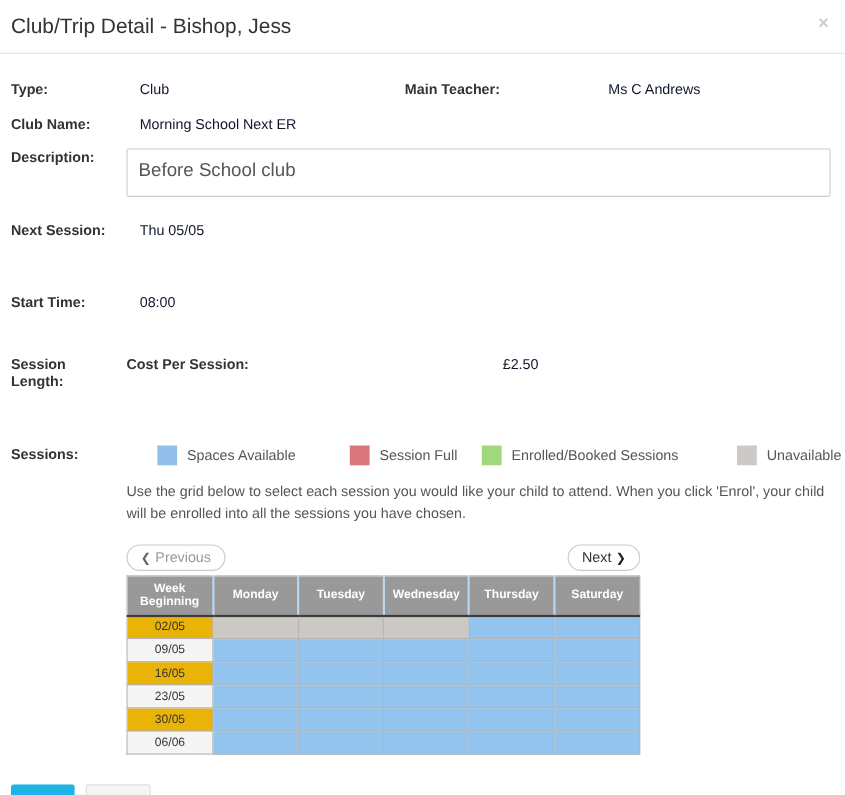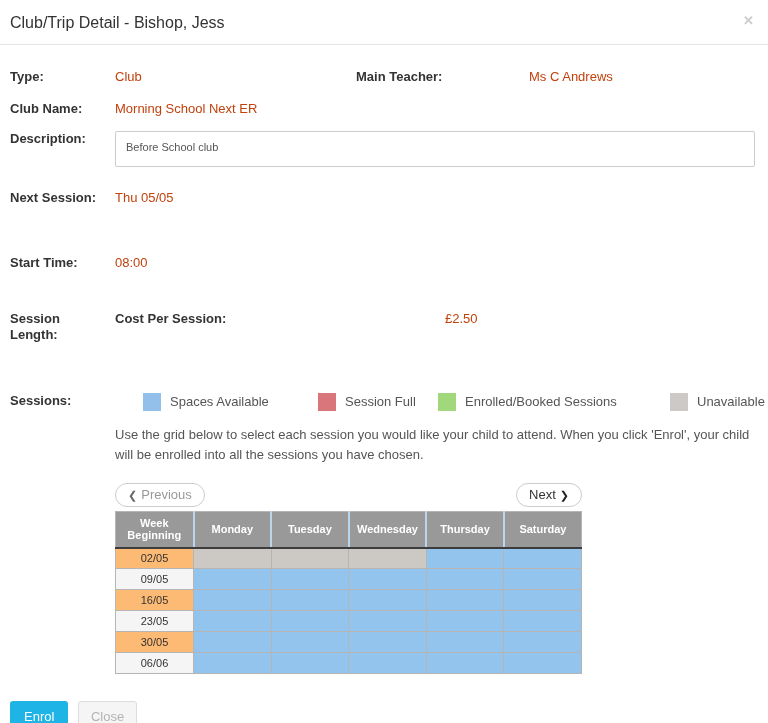--- a/index.html
+++ b/index.html
@@ -8,44 +8,44 @@
     width: 768px; height: 723px;
     font-family: "Liberation Sans", sans-serif;
     color: #555; font-size: 13px;
     position: relative; overflow: hidden;
   }
   .modal-header {
     padding: 14px 15px 12px 10px;
     border-bottom: 1px solid #e5e5e5;
     position: relative;
   }
-  .modal-title { font-size: 16px; color: #333; font-weight: normal; }
+  .modal-title { font-size: 19px; color: #333; font-weight: normal; }
   .close-btn {
     position: absolute; right: 14px; top: 13px;
     color: #ccc; font-size: 13px; font-weight: bold;
     background: none; border: none; cursor: pointer;
     font-family: "Liberation Sans", sans-serif;
   }
   .modal-body { padding: 0 13px 0 10px; }
   .frow { display: flex; align-items: flex-start; }
   .flabel { width: 105px; flex: none; font-weight: bold; color: #333; font-size: 13px; line-height: 1.25; padding-right: 8px; }
-  .fvalue { color: #c2410c; font-size: 13px; line-height: 1.25; }
+  .fvalue { color: #0f172a; font-size: 13px; line-height: 1.25; margin-left: 12px; }
   .val-w { width: 215px; flex: none; }
   .lbl2-teacher { width: 173px; flex: none; font-weight: bold; color: #333; margin-left: 26px; }
   .lbl2-cost { width: 330px; flex: none; font-weight: bold; color: #333; }
   .row-type { margin-top: 24px; }
   .row-clubname { margin-top: 16px; }
   .row-desc { margin-top: 13px; }
   .row-nextsession { margin-top: 23px; }
   .row-starttime { margin-top: 49px; }
   .row-sessionlength { margin-top: 40px; }
   .row-sessions { margin-top: 49px; }
   .desc-box {
     flex: 1; border: 1px solid #ccc; border-radius: 2px;
-    padding: 9px 10px 13px 10px; font-size: 11px; color: #555;
+    padding: 9px 10px 13px 10px; font-size: 17px; color: #555;
     background: #fff; min-height: 34px;
   }
   .legend { display: flex; align-items: center; padding-left: 28px; }
   .legend-item { display: flex; align-items: center; }
   .legend-item:nth-child(1) { width: 175px; }
   .legend-item:nth-child(2) { width: 120px; }
   .legend-item:nth-child(3) { width: 232px; }
   .swatch { width: 18px; height: 18px; flex: none; margin-right: 9px; }
   .instruction {
     margin-left: 105px; margin-top: 14px;
@@ -63,21 +63,21 @@
   .btn-next { color: #333; }
   .btn-next .chev { color: #222; font-size: 11px; margin-left: 4px; }
   table.sessions { border-collapse: collapse; table-layout: fixed; width: 467px; border: 1px solid #b5b5b5; }
   table.sessions th {
     background: #999; color: #fff; font-size: 11px; font-weight: bold;
     padding: 4px 2px; height: 36px; vertical-align: middle; text-align: center;
     border-left: 2px solid #bad6ee; border-bottom: 2px solid #3c3c3c;
   }
   table.sessions th:first-child { border-left: none; width: 78px; }
   table.sessions td { height: 21px; border: 1px solid #b5b5b5; font-size: 11px; padding: 0; }
-  td.week { background: #fdba74; color: #333; text-align: center; }
+  td.week { background: #eab308; color: #333; text-align: center; }
   tr:nth-child(even) td.week { background: #f5f5f5; }
   .modal-footer { padding: 27px 10px 14px 10px; }
   .btn-enrol {
     color: #fff; border: 1px solid transparent; padding: 7px 13px;
     font-size: 13px; border-radius: 3px; cursor: pointer;
     font-family: "Liberation Sans", sans-serif;
   }
   .btn-close-footer {
     background: #f5f5f5; color: #b3b3b3; border: 1px solid #ddd;
     padding: 7px 12px; font-size: 13px; border-radius: 3px;

